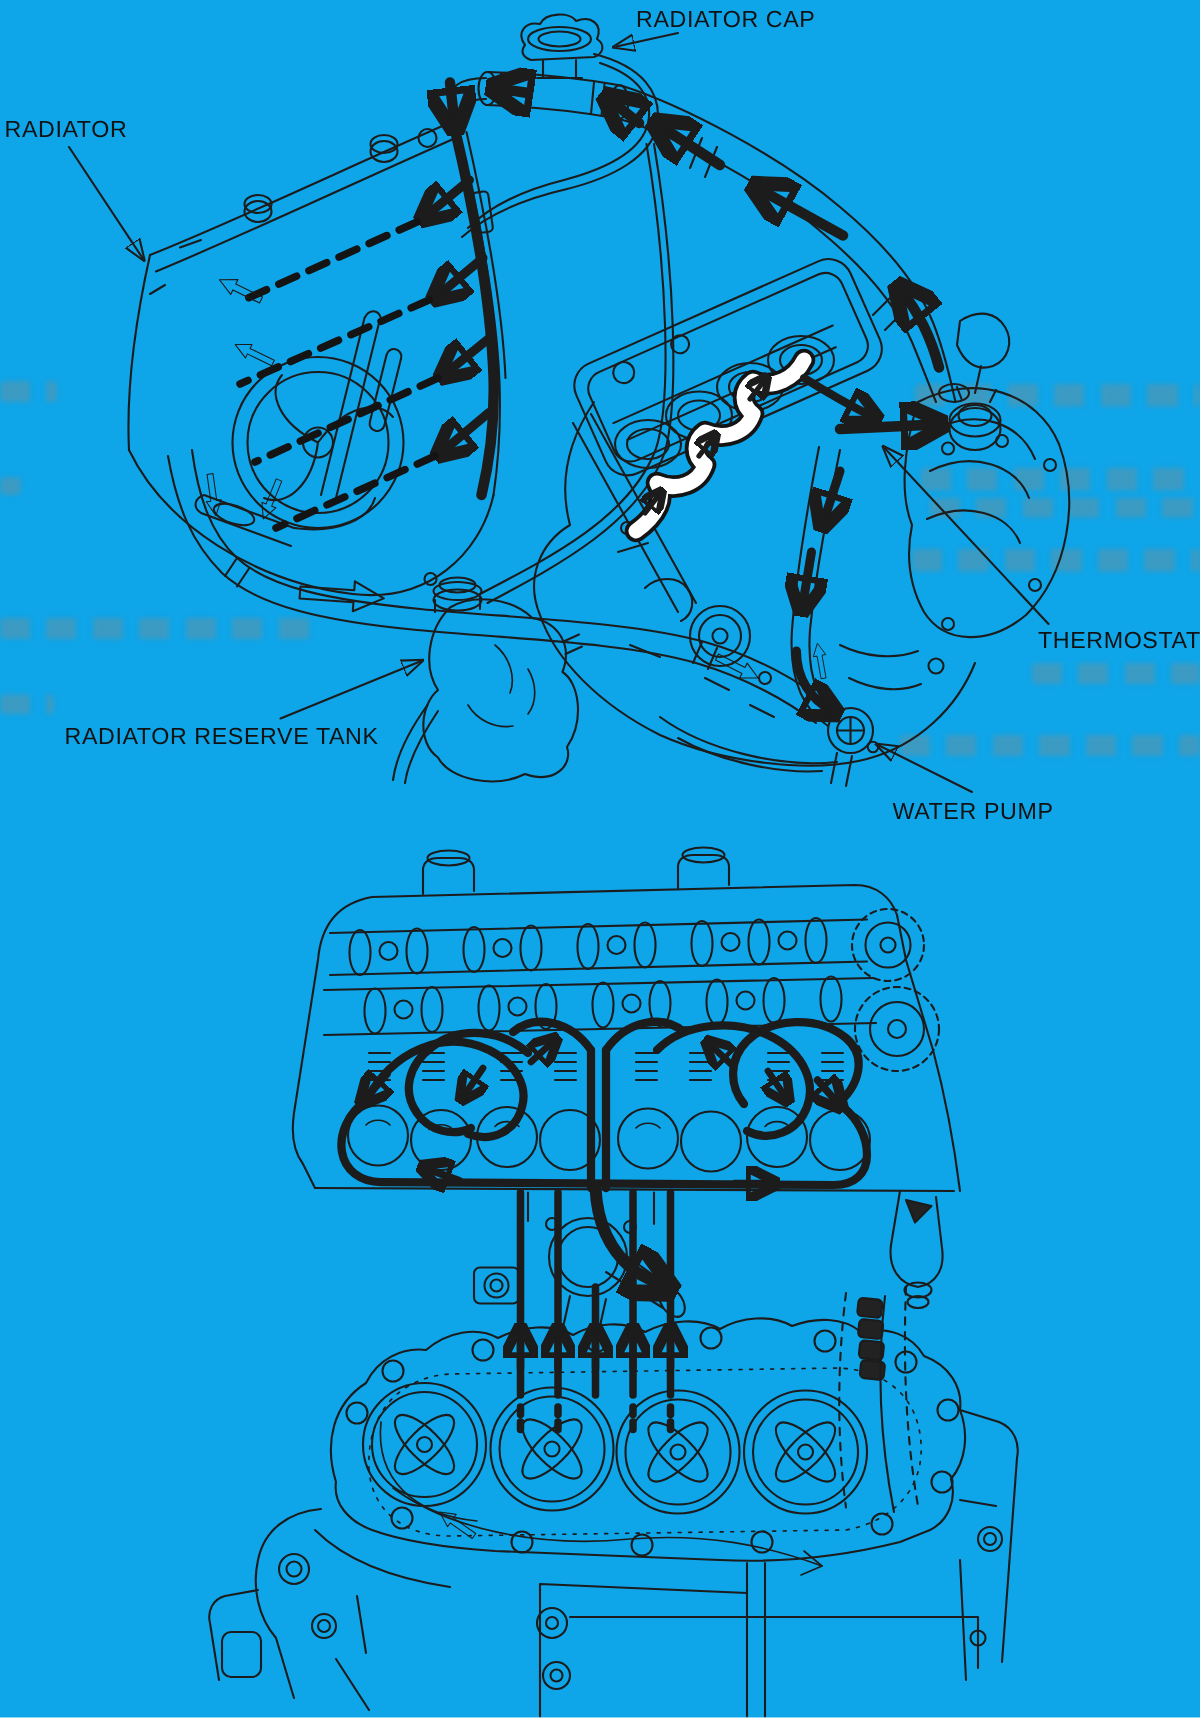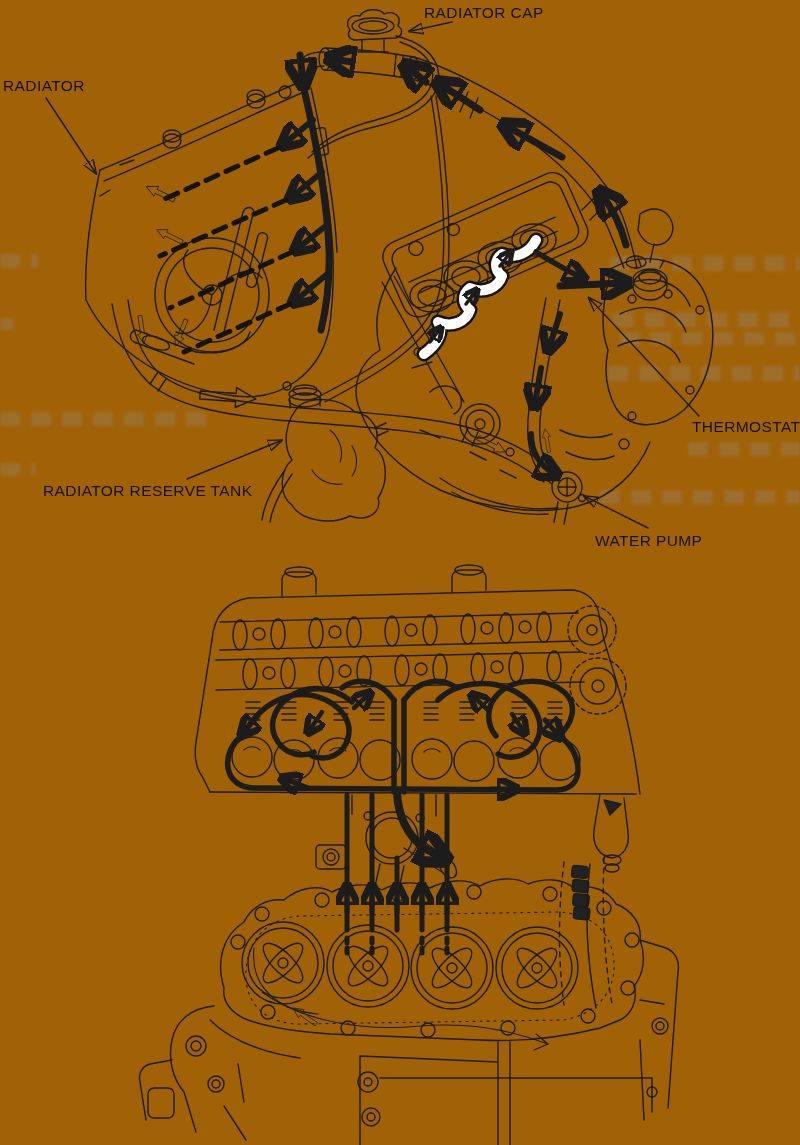--- a/index.html
+++ b/index.html
@@ -1,16 +1,16 @@
 <!DOCTYPE html>
 <html><head>
 <meta charset="utf-8">
 <style>
   html,body{margin:0;padding:0;background:#fff;}
-  #page{position:relative;width:800px;height:1145px;background:#a16207;overflow:hidden;
+  #page{position:relative;width:800px;height:1145px;background:#0ea5e9;overflow:hidden;
         font-family:"Liberation Sans",sans-serif;}
   #art{position:absolute;left:0;top:0;z-index:2;}
   
   #art *{fill:none;stroke:#1c1c1c;stroke-width:1.4;stroke-linecap:round;stroke-linejoin:round;}
   #art .lbl{fill:#121212;stroke:none;font:15.5px "Liberation Sans",sans-serif;letter-spacing:.4px;}
   #art .flow{stroke:#141414;}
   #art .t7{stroke-width:7px;} #art .t6{stroke-width:6px;} #art .t55{stroke-width:5.5px;}
   #art .t5{stroke-width:5px;}  #art .t45{stroke-width:4.5px;} #art .t35{stroke-width:3.5px;}
   #art .t8{stroke-width:8px;}
   #art .thin{stroke-width:1.1px;}

